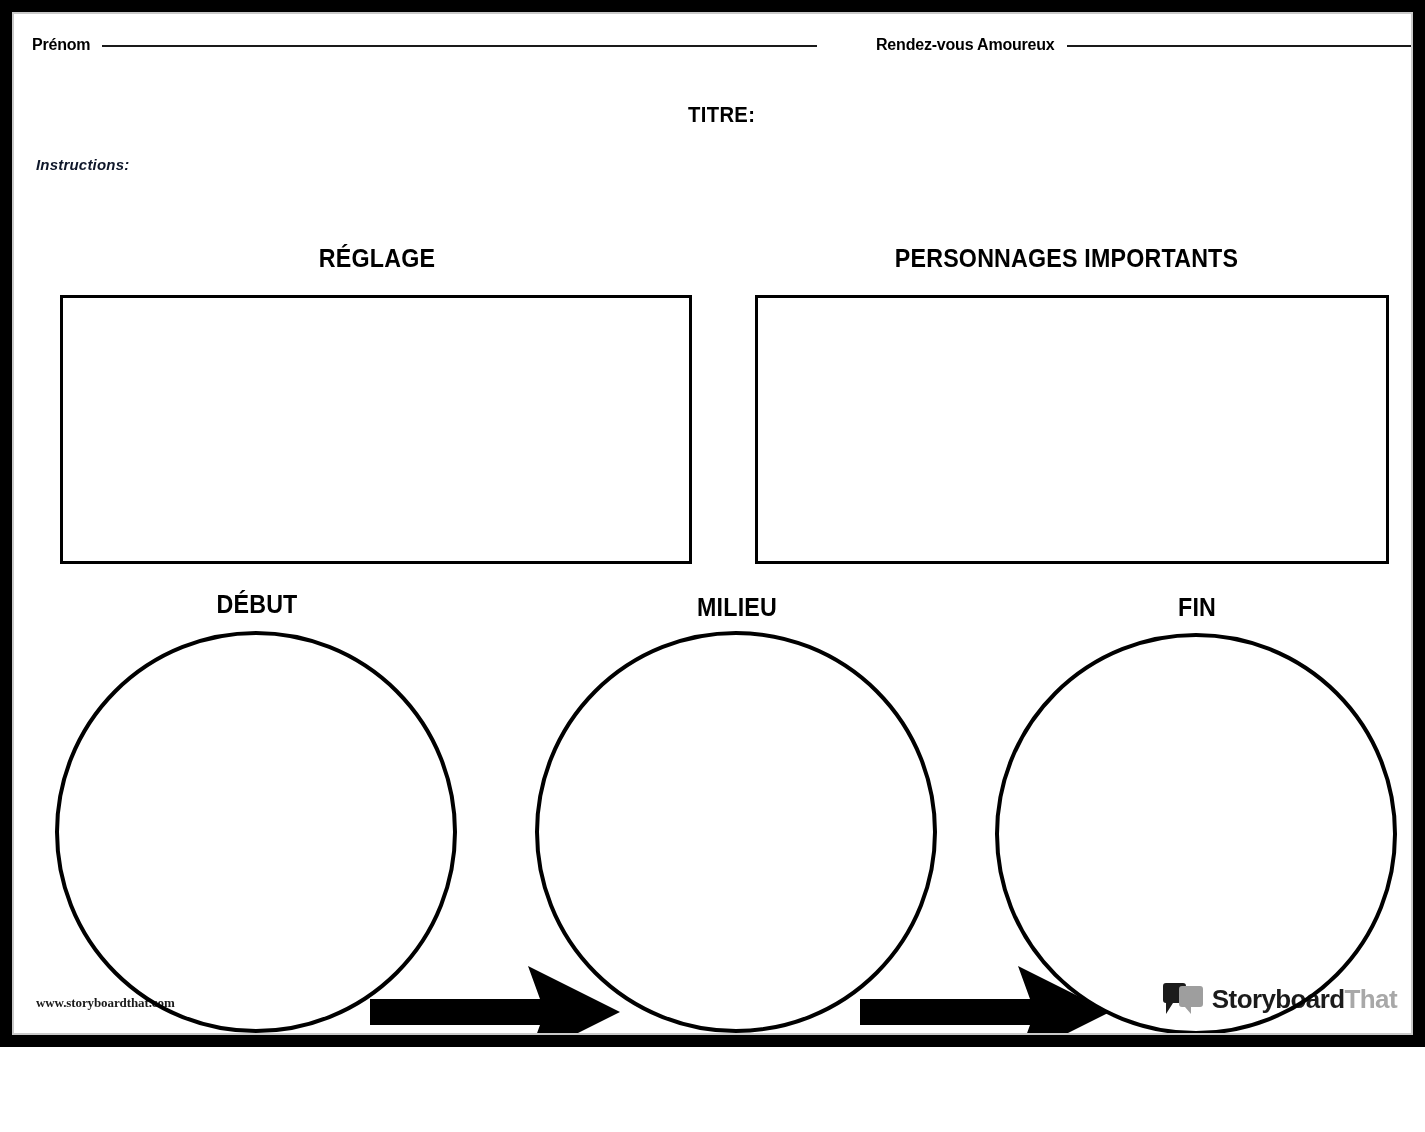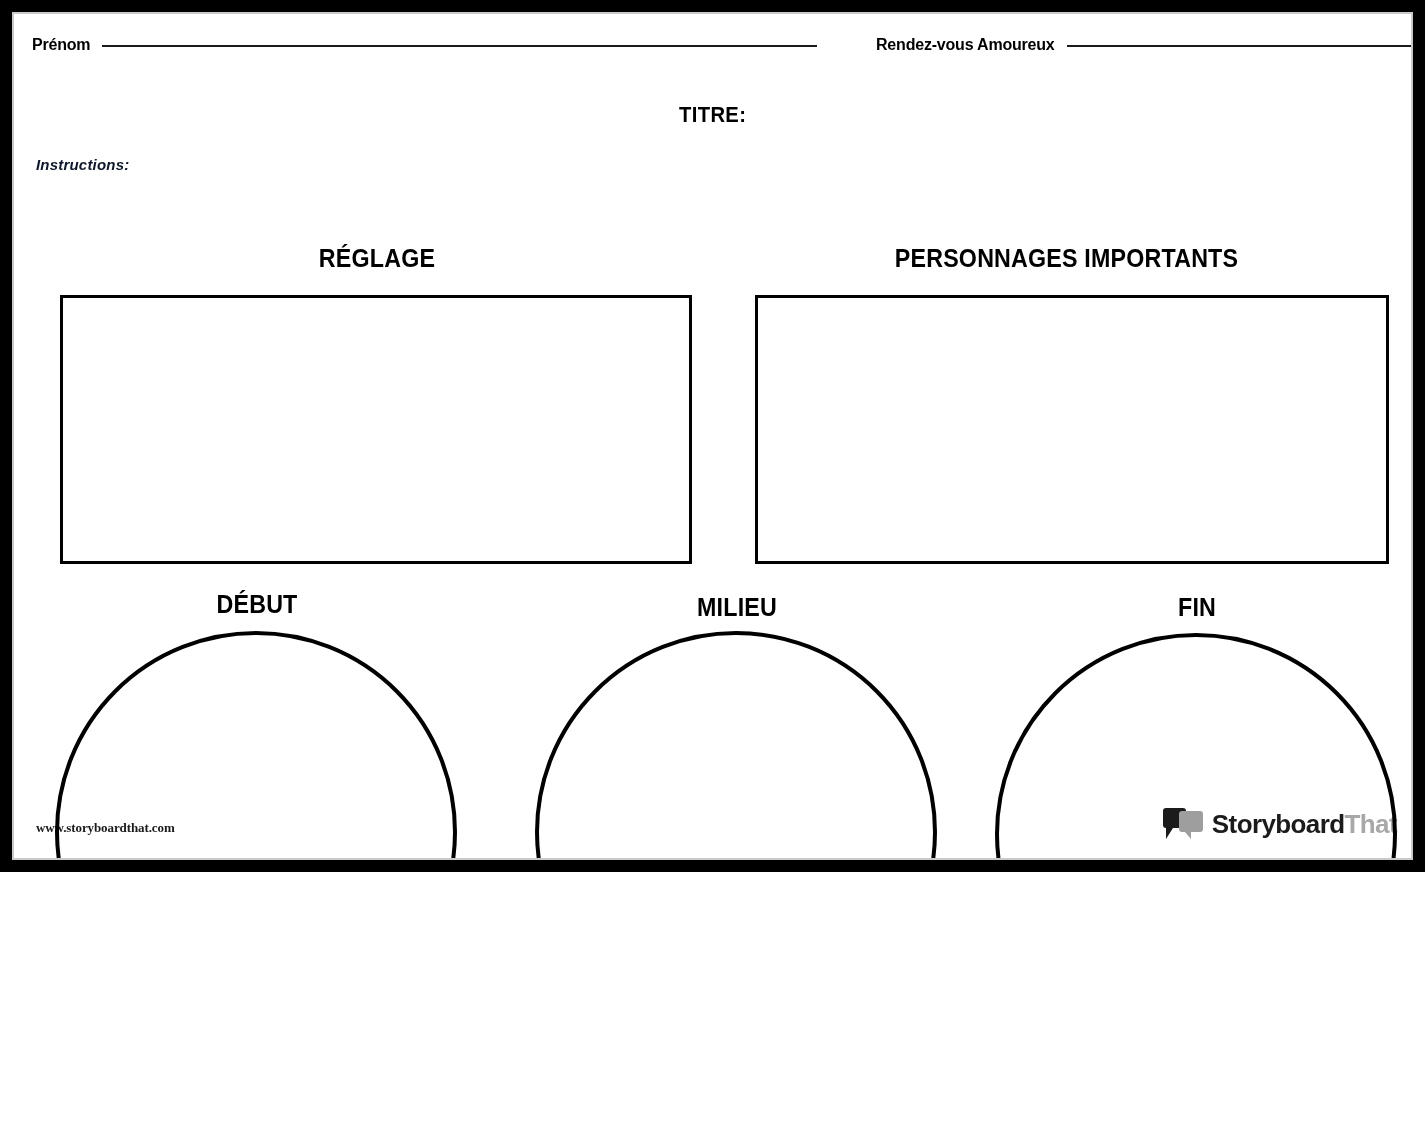--- a/index.html
+++ b/index.html
@@ -7,21 +7,21 @@
     padding: 0;
     background: #ffffff;
   }
   body {
     font-family: "Liberation Sans", sans-serif;
   }
 
   .page {
     position: relative;
     width: 1425px;
-    height: 872px;
+    height: 1047px;
     background: #000000;
     box-sizing: border-box;
     padding: 12px;
     overflow: hidden;
   }
 
   .sheet {
     position: relative;
     width: 100%;
     height: 100%;
@@ -62,21 +62,21 @@
 
   .field-name { left: 18px; }
   .field-name .field-rule { width: 715px; }
 
   .field-date { left: 862px; }
   .field-date .field-rule { width: 345px; }
 
   
   .title-line {
     position: absolute;
-    left: 0;
+    left: 9px;
     top: 88px;
     width: 100%;
     text-align: center;
   }
   .title-text {
     font-size: 22px;
     font-weight: bold;
     letter-spacing: 0.4px;
     color: #000000;
     display: inline-block;

